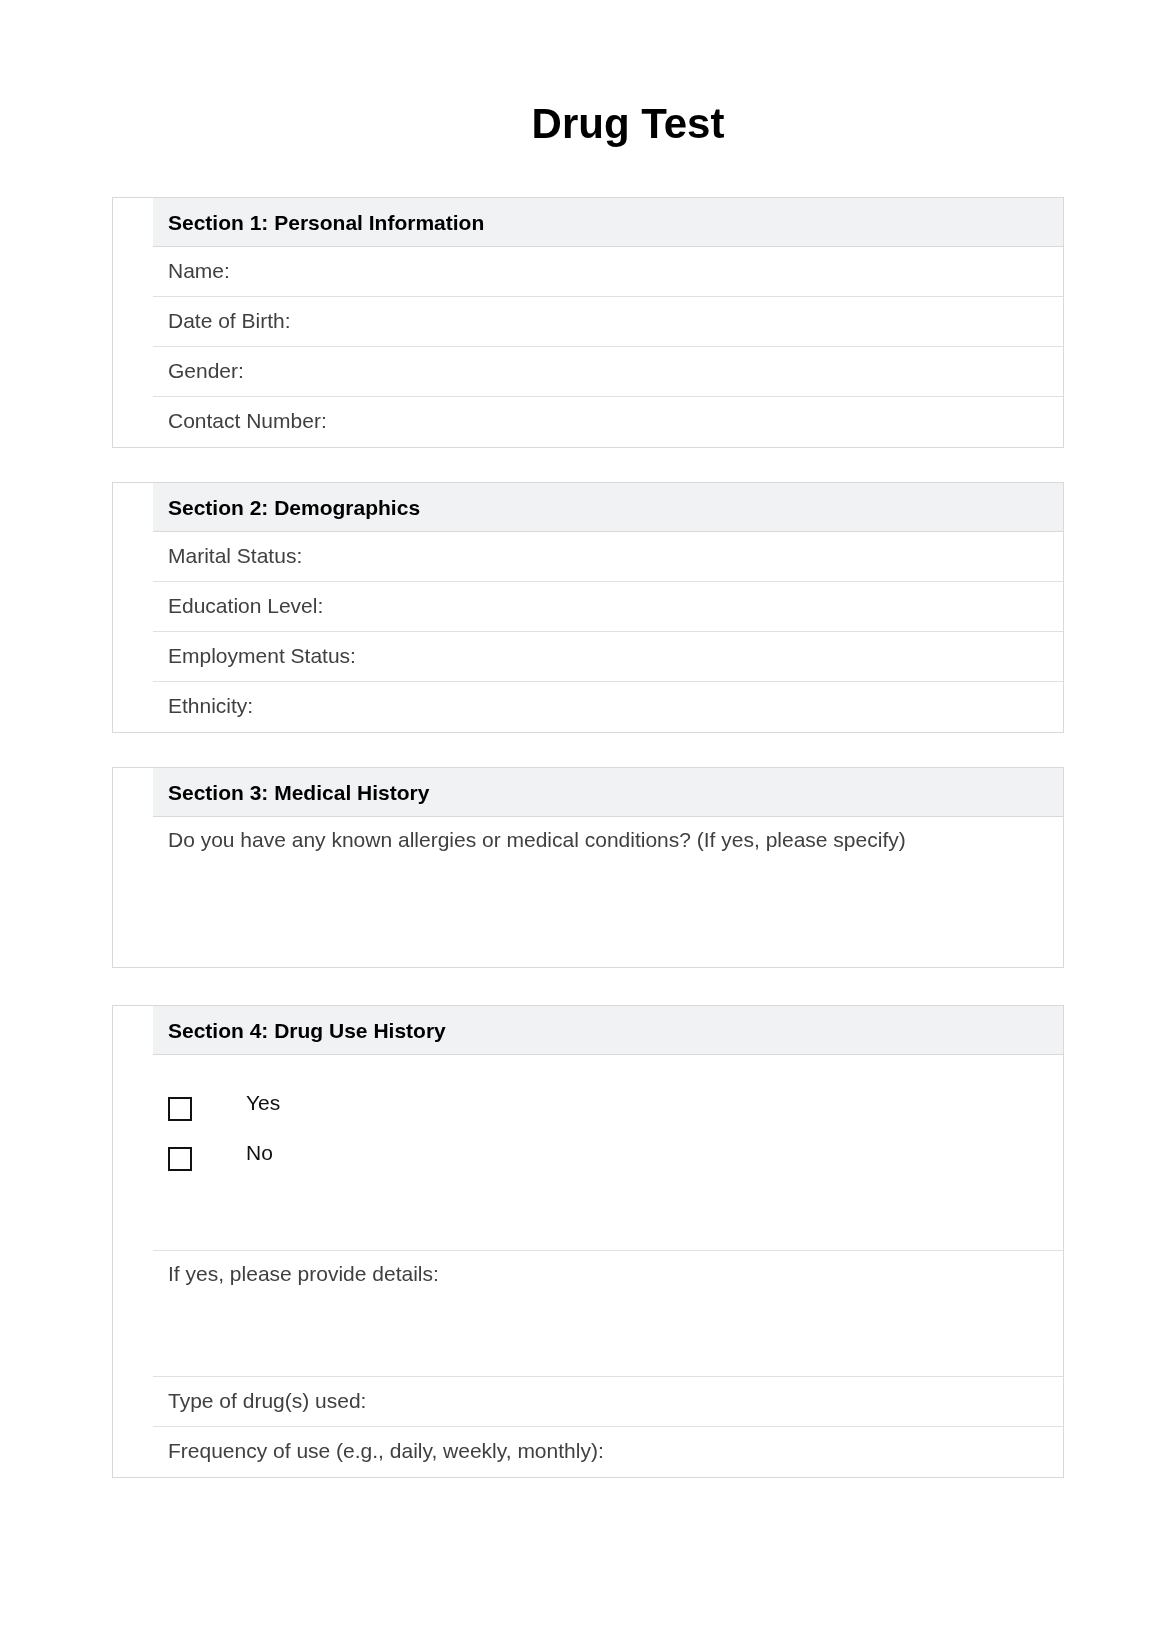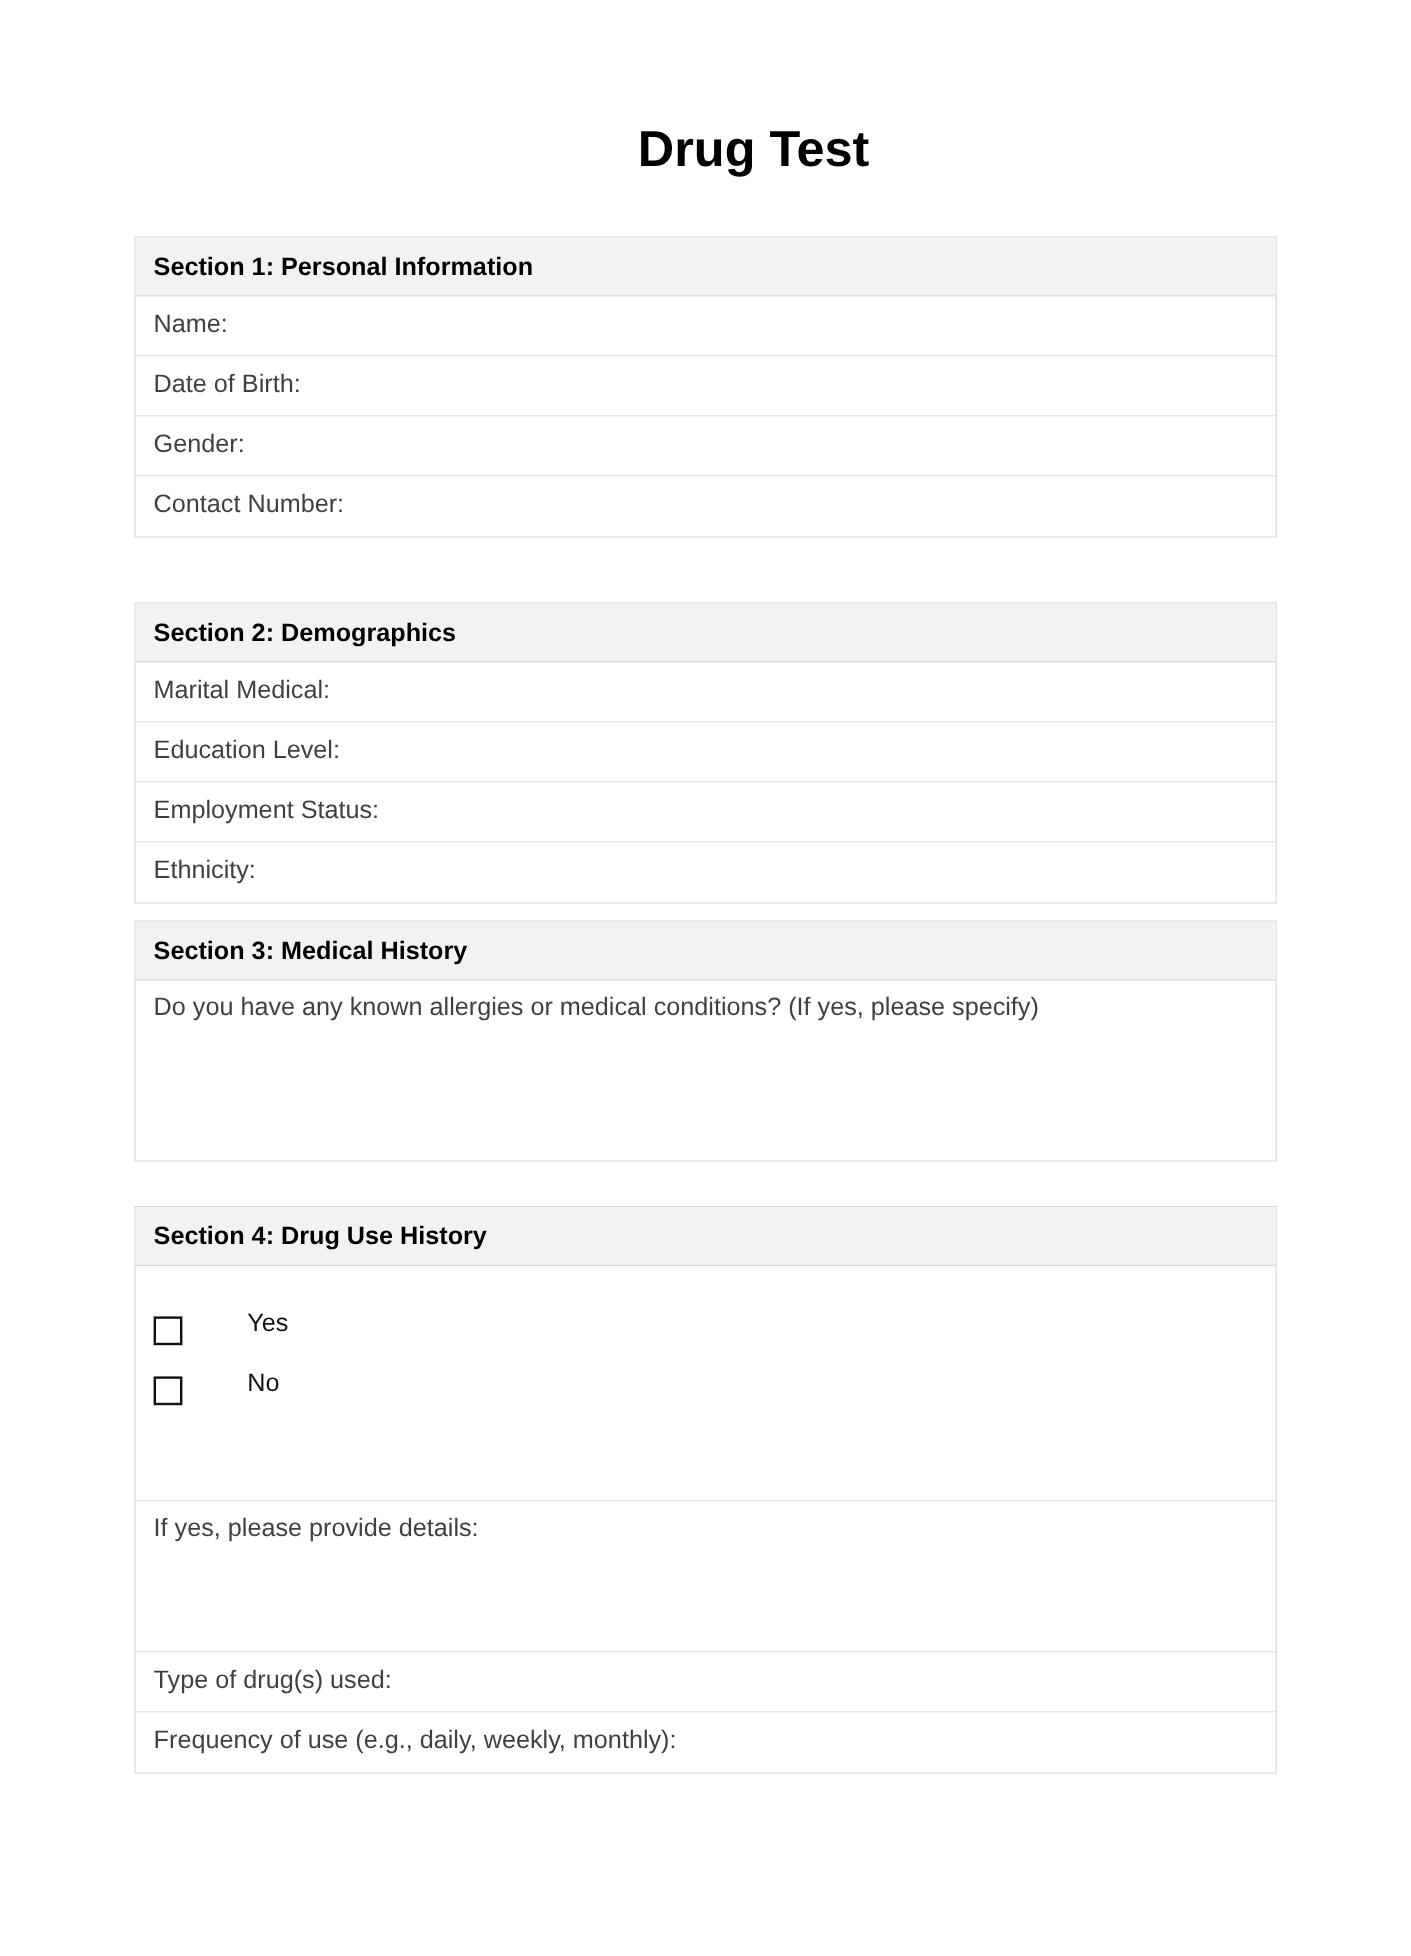--- a/index.html
+++ b/index.html
@@ -27,20 +27,21 @@
       color: #000;
       padding-left: 40px;
     }
     .section {
       position: absolute;
       left: 112px;
       width: 952px;
       border: 1px solid #d9d9d9;
       box-sizing: border-box;
       background: #fff;
+      padding-left: 40px;
     }
     .section-header {
       height: 49px;
       background: #f1f2f4;
       border-bottom: 1px solid #d9d9d9;
       box-sizing: border-box;
       padding-left: 15px;
       font-size: 21px;
       font-weight: bold;
       line-height: 49px;
@@ -110,23 +111,23 @@
 <h1 class="title">Drug Test</h1>
 
 <div class="section" style="top:197px;">
   <div class="section-header">Section 1: Personal Information</div>
   <div class="row">Name:</div>
   <div class="row">Date of Birth:</div>
   <div class="row">Gender:</div>
   <div class="row">Contact Number:</div>
 </div>
 
-<div class="section" style="top:502px;">
+<div class="section" style="top:482px;">
   <div class="section-header">Section 2: Demographics</div>
-  <div class="row">Marital Medical:</div>
+  <div class="row">Marital Status:</div>
   <div class="row">Education Level:</div>
   <div class="row">Employment Status:</div>
   <div class="row">Ethnicity:</div>
 </div>
 
 <div class="section" style="top:767px;">
   <div class="section-header">Section 3: Medical History</div>
   <div class="row tall">Do you have any known allergies or medical conditions? (If yes, please specify)</div>
 </div>
 

